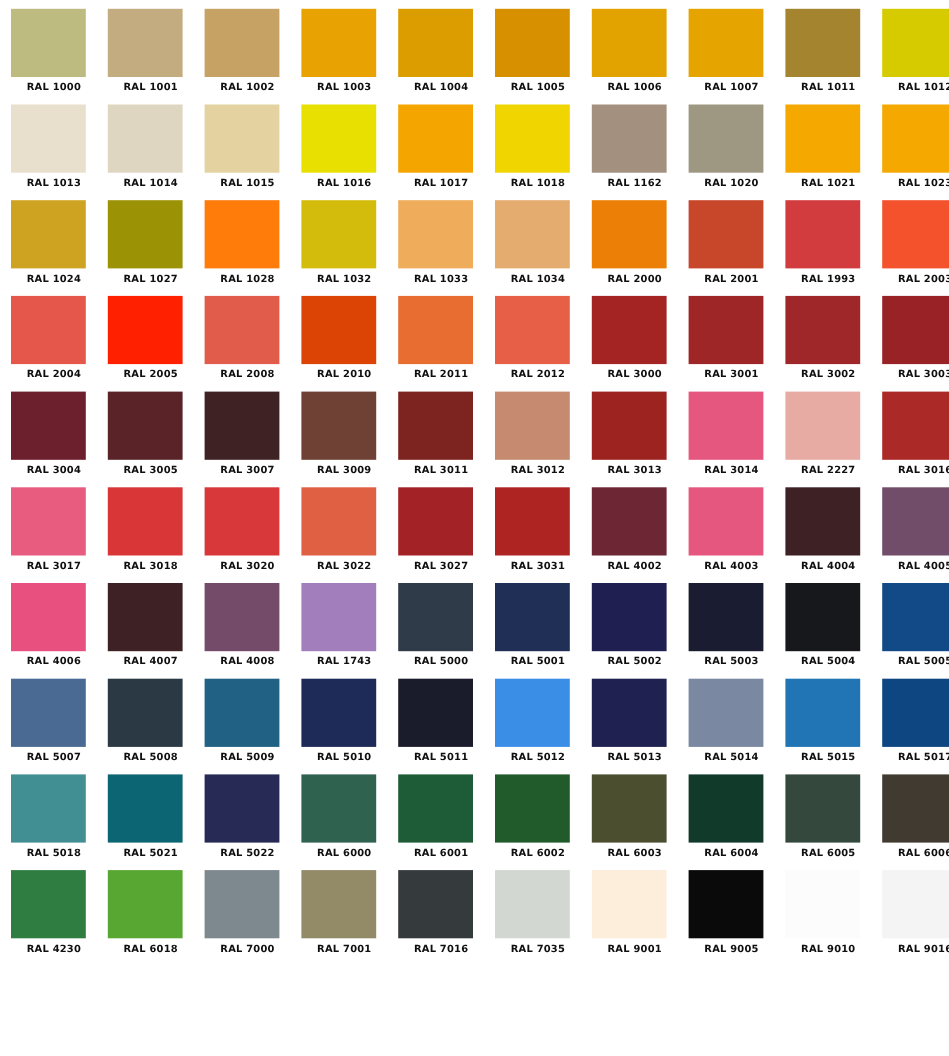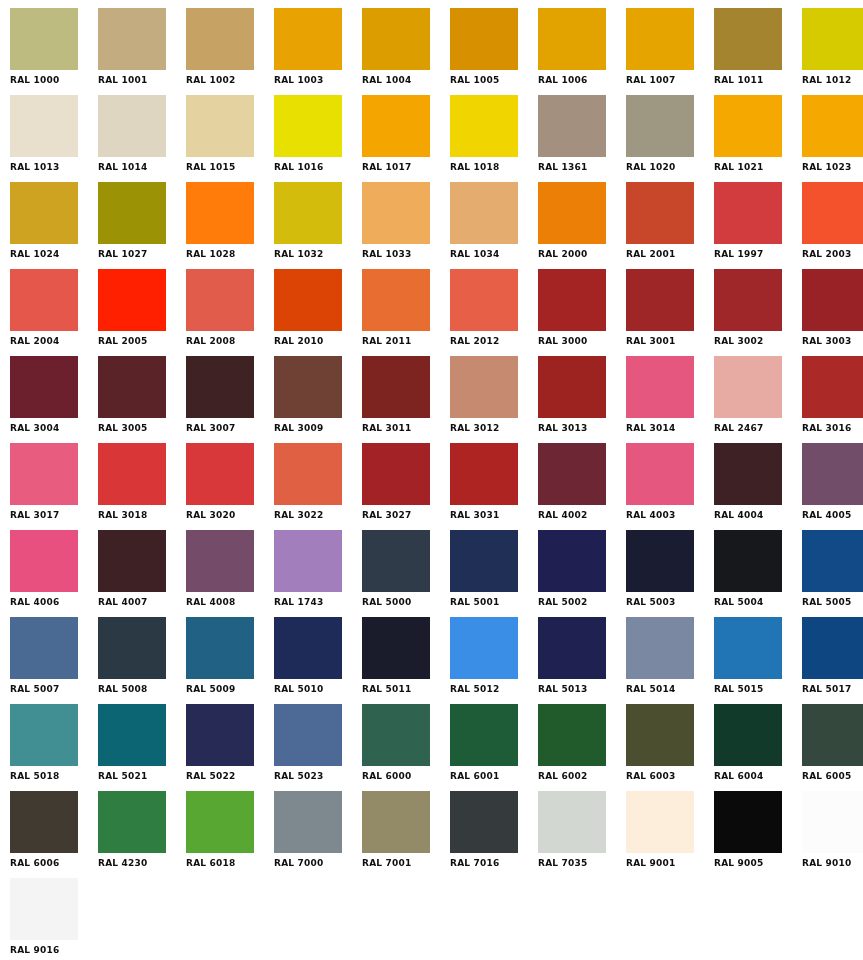--- a/index.html
+++ b/index.html
@@ -13,20 +13,21 @@
     height: 960px;
     overflow: hidden;
     font-family: "DejaVu Sans", "Liberation Sans", sans-serif;
   }
   #chart {
     position: relative;
     width: 863px;
     height: 960px;
     box-sizing: border-box;
     padding: 8px 0 0 10px;
+    text-align: center;
   }
   .grid {
     display: grid;
     grid-template-columns: repeat(10, 88px);
     grid-auto-rows: 87px;
     column-gap: 0;
     row-gap: 0;
   }
   .cell {
     width: 88px;
@@ -116,21 +117,21 @@
       <div class="cell">
         <span class="swatch" style="background: rgb(245, 165, 0);"></span>
         <span class="cell-label">RAL 1017</span>
       </div>
       <div class="cell">
         <span class="swatch" style="background: rgb(240, 213, 0);"></span>
         <span class="cell-label">RAL 1018</span>
       </div>
       <div class="cell">
         <span class="swatch" style="background: rgb(164, 144, 127);"></span>
-        <span class="cell-label">RAL 1361</span>
+        <span class="cell-label">RAL 1162</span>
       </div>
       <div class="cell">
         <span class="swatch" style="background: rgb(158, 151, 130);"></span>
         <span class="cell-label">RAL 1020</span>
       </div>
       <div class="cell">
         <span class="swatch" style="background: rgb(245, 168, 0);"></span>
         <span class="cell-label">RAL 1021</span>
       </div>
       <div class="cell">
@@ -164,21 +165,21 @@
       <div class="cell">
         <span class="swatch" style="background: rgb(236, 128, 7);"></span>
         <span class="cell-label">RAL 2000</span>
       </div>
       <div class="cell">
         <span class="swatch" style="background: rgb(200, 71, 43);"></span>
         <span class="cell-label">RAL 2001</span>
       </div>
       <div class="cell">
         <span class="swatch" style="background: rgb(210, 60, 63);"></span>
-        <span class="cell-label">RAL 1997</span>
+        <span class="cell-label">RAL 1993</span>
       </div>
       <div class="cell">
         <span class="swatch" style="background: rgb(244, 82, 45);"></span>
         <span class="cell-label">RAL 2003</span>
       </div>
       <div class="cell">
         <span class="swatch" style="background: rgb(228, 87, 74);"></span>
         <span class="cell-label">RAL 2004</span>
       </div>
       <div class="cell">
@@ -244,21 +245,21 @@
       <div class="cell">
         <span class="swatch" style="background: rgb(156, 35, 32);"></span>
         <span class="cell-label">RAL 3013</span>
       </div>
       <div class="cell">
         <span class="swatch" style="background: rgb(229, 87, 127);"></span>
         <span class="cell-label">RAL 3014</span>
       </div>
       <div class="cell">
         <span class="swatch" style="background: rgb(232, 171, 164);"></span>
-        <span class="cell-label">RAL 2467</span>
+        <span class="cell-label">RAL 2227</span>
       </div>
       <div class="cell">
         <span class="swatch" style="background: rgb(171, 42, 40);"></span>
         <span class="cell-label">RAL 3016</span>
       </div>
       <div class="cell">
         <span class="swatch" style="background: rgb(232, 93, 127);"></span>
         <span class="cell-label">RAL 3017</span>
       </div>
       <div class="cell">
@@ -381,24 +382,20 @@
         <span class="swatch" style="background: rgb(66, 143, 147);"></span>
         <span class="cell-label">RAL 5018</span>
       </div>
       <div class="cell">
         <span class="swatch" style="background: rgb(12, 101, 114);"></span>
         <span class="cell-label">RAL 5021</span>
       </div>
       <div class="cell">
         <span class="swatch" style="background: rgb(39, 42, 85);"></span>
         <span class="cell-label">RAL 5022</span>
-      </div>
-      <div class="cell">
-        <span class="swatch" style="background: rgb(76, 106, 149);"></span>
-        <span class="cell-label">RAL 5023</span>
       </div>
       <div class="cell">
         <span class="swatch" style="background: rgb(47, 99, 80);"></span>
         <span class="cell-label">RAL 6000</span>
       </div>
       <div class="cell">
         <span class="swatch" style="background: rgb(29, 92, 54);"></span>
         <span class="cell-label">RAL 6001</span>
       </div>
       <div class="cell">

